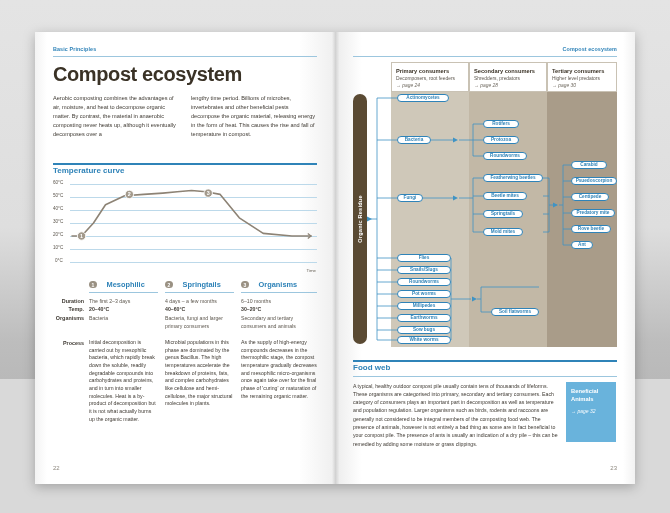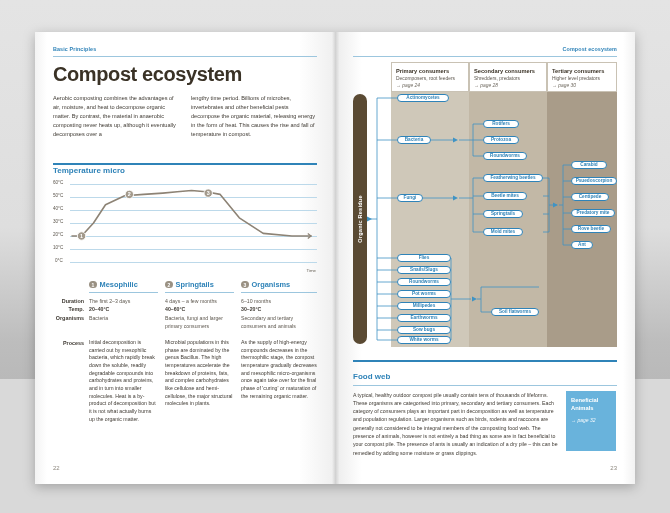--- a/index.html
+++ b/index.html
@@ -90,21 +90,21 @@
 
   
   .ptable { position: absolute; left: 18px; top: 248px; width: 264px; }
   .prow { display: flex; }
   .pcol-lab {
     width: 36px; font-size: 5.4px; font-weight: 700; color: #3f3a33;
     text-align: right; padding-right: 5px; line-height: 8.4px;
   }
   .pcol { width: 76px; padding-right: 7px; }
   .phead {
-    display: flex; align-items: center; gap: 3px;
+    display: flex; align-items: center; gap: 10px;
     font-size: 7.4px; font-weight: 700; color: #2f83b8;
     padding-bottom: 3px;
   }
   .circnum {
     display: inline-flex; align-items: center; justify-content: center;
     width: 7.6px; height: 7.6px; border-radius: 50%;
     background: #9a9183; color: #fff; font-size: 5px; font-weight: 700;
     flex: none;
   }
   .hline { height: 1px; background: #9cc6de; margin-bottom: 4px; }
@@ -154,21 +154,21 @@
     background: #fff; border: .8px solid #2f83b8; border-radius: 4.2px;
     color: #2f83b8; font-size: 4.7px; font-weight: 700;
     display: flex; align-items: center; justify-content: center;
     padding: 0 3px; white-space: nowrap;
   }
   .diagram svg.links { position: absolute; left: 0; top: 0; }
 
   
   .fw { position: absolute; left: 18px; top: 328px; width: 264px; }
   .fw-rule { height: 1.6px; background: #2f83b8; }
-  .fw-title { font-size: 8px; font-weight: 700; color: #2f83b8; margin-top: 10px; }
+  .fw-title { font-size: 8px; font-weight: 700; color: #2f83b8; margin-top: 1px; }
   .fw-thin { height: 1px; background: #9cc6de; margin-top: 4px; }
   .fw-body { display: flex; gap: 7px; margin-top: 5px; }
   .fw-text { width: 206px; font-size: 5.2px; line-height: 8.3px; color: #3f3a33; }
   .fw-box {
     width: 50px; height: 60px; background: #69b3dc; padding: 5px 5px;
     color: #fff;
   }
   .fw-box .t { font-size: 5.8px; font-weight: 700; line-height: 8.6px; }
   .fw-box .p { font-size: 5px; font-style: italic; margin-top: 4px; opacity: .95; }
 </style>
@@ -183,21 +183,21 @@
       <div class="rule-head"></div>
 
       <h1 class="title">Compost ecosystem</h1>
 
       <div class="intro">
         <p>Aerobic composting combines the advantages of air, moisture, and heat to decompose organic matter. By contrast, the material in anaerobic composting never heats up, although it eventually decomposes over a</p>
         <p>lengthy time period. Billions of microbes, invertebrates and other beneficial pests decompose the organic material, releasing energy in the form of heat. This causes the rise and fall of temperature in compost.</p>
       </div>
 
       <div class="sec-rule" style="top:131px"></div>
-      <div class="sec-title" style="top:134px">Temperature micro</div>
+      <div class="sec-title" style="top:134px">Temperature curve</div>
 
       <div class="chart">
         <div class="grid" style="top:4px"></div>
         <div class="grid" style="top:17px"></div>
         <div class="grid" style="top:30px"></div>
         <div class="grid" style="top:43px"></div>
         <div class="grid" style="top:56px"></div>
         <div class="grid" style="top:69px"></div>
         <div class="grid" style="top:82px"></div>
 

